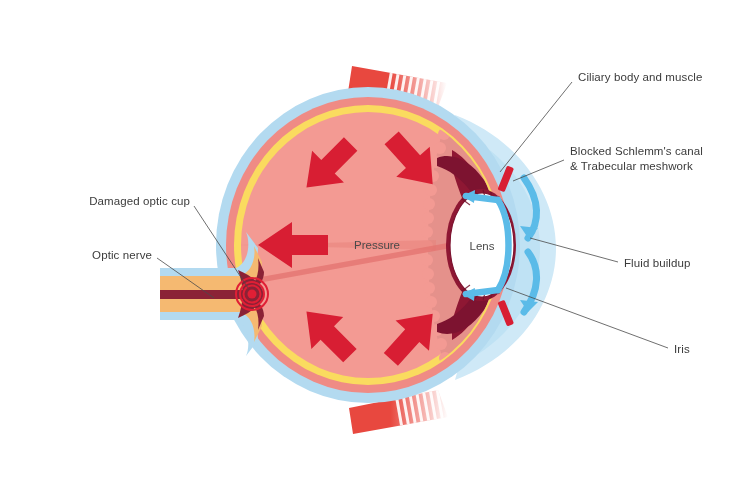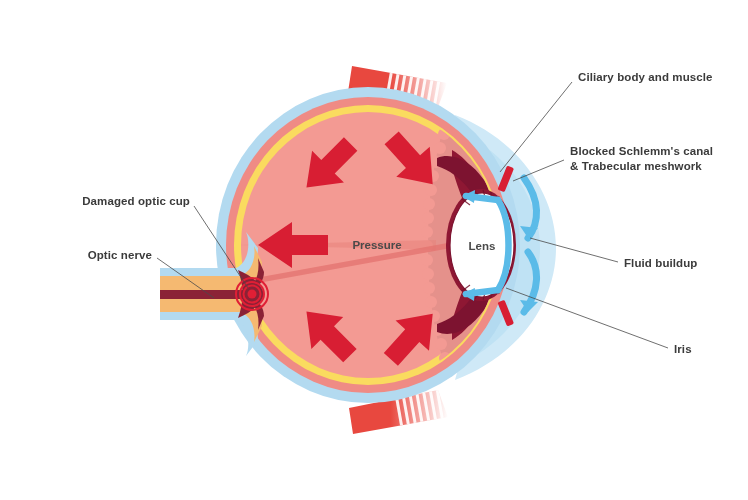--- a/index.html
+++ b/index.html
@@ -14,21 +14,20 @@
     position: relative;
     overflow: hidden;
     font-family: "Liberation Sans", sans-serif;
   }
   #diagram-root {
     position: absolute;
     left: 0;
     top: 0;
     width: 748px;
     height: 373px;
-    font-weight: bold;
   }
   svg.stage {
     display: block;
     width: 748px;
     height: 500px;
   }
   .lbl {
     font-family: "Liberation Sans", sans-serif;
     font-size: 11.5px;
     fill: #3b3b3b;

